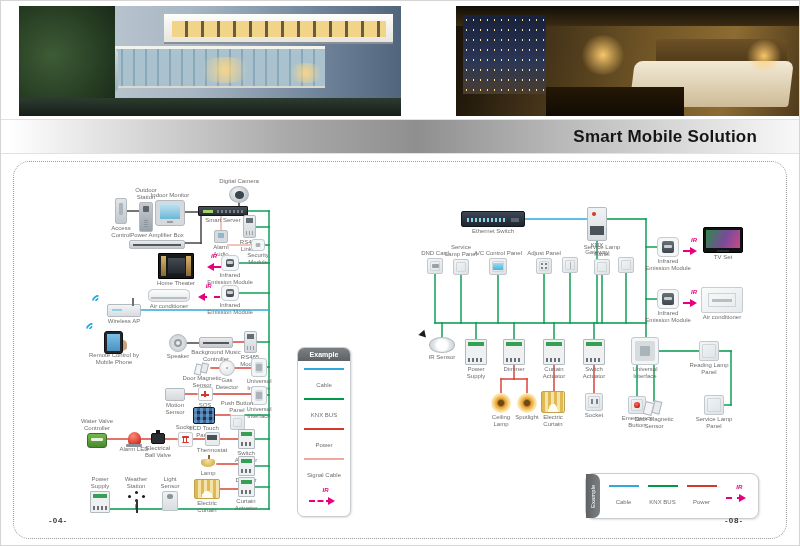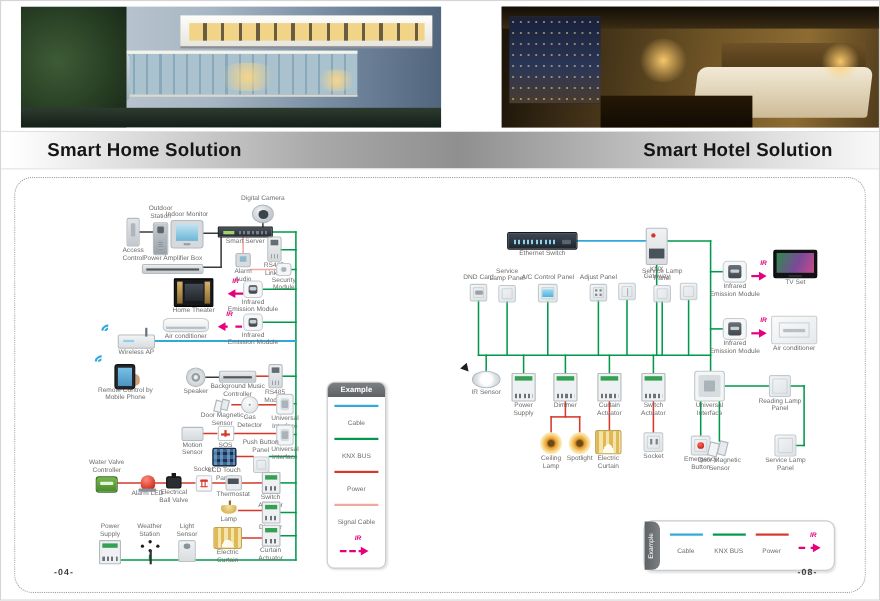--- a/index.html
+++ b/index.html
@@ -198,22 +198,21 @@
     <div class="ceiling"></div>
     <div class="city"></div>
     <div class="headboard"></div>
     <div class="bed"></div>
     <div class="furniture"></div>
     <div class="lampglow1"></div>
     <div class="lampglow2"></div>
   </div>
 
   <div id="title-band">
-    <span class="ptitle" id="title-left">Smart Home Solution</span>
-    <span class="ptitle" id="title-right">Smart Hotel Solution</span>
+    <span class="ptitle" id="title-right">Smart Mobile Solution</span>
   </div>
 
   <div id="panel"></div>
 
   <svg class="layer" id="links-layer" viewBox="0 0 800 546" width="800" height="546">
       <line x1="126" y1="210" x2="138" y2="210" class="lk-black"></line>
       <line x1="184" y1="211" x2="197" y2="211" class="lk-black"></line>
       <line x1="238" y1="201" x2="238" y2="205" class="lk-black"></line>
       <line x1="184" y1="242" x2="200" y2="242" class="lk-black"></line>
       <line x1="200" y1="242" x2="200" y2="215" class="lk-black"></line>

